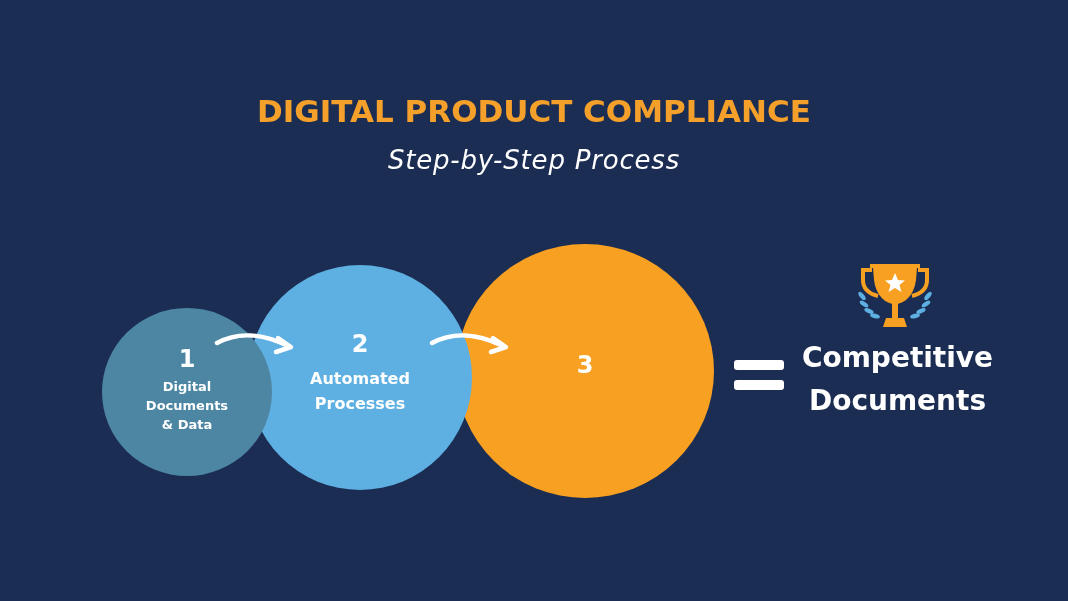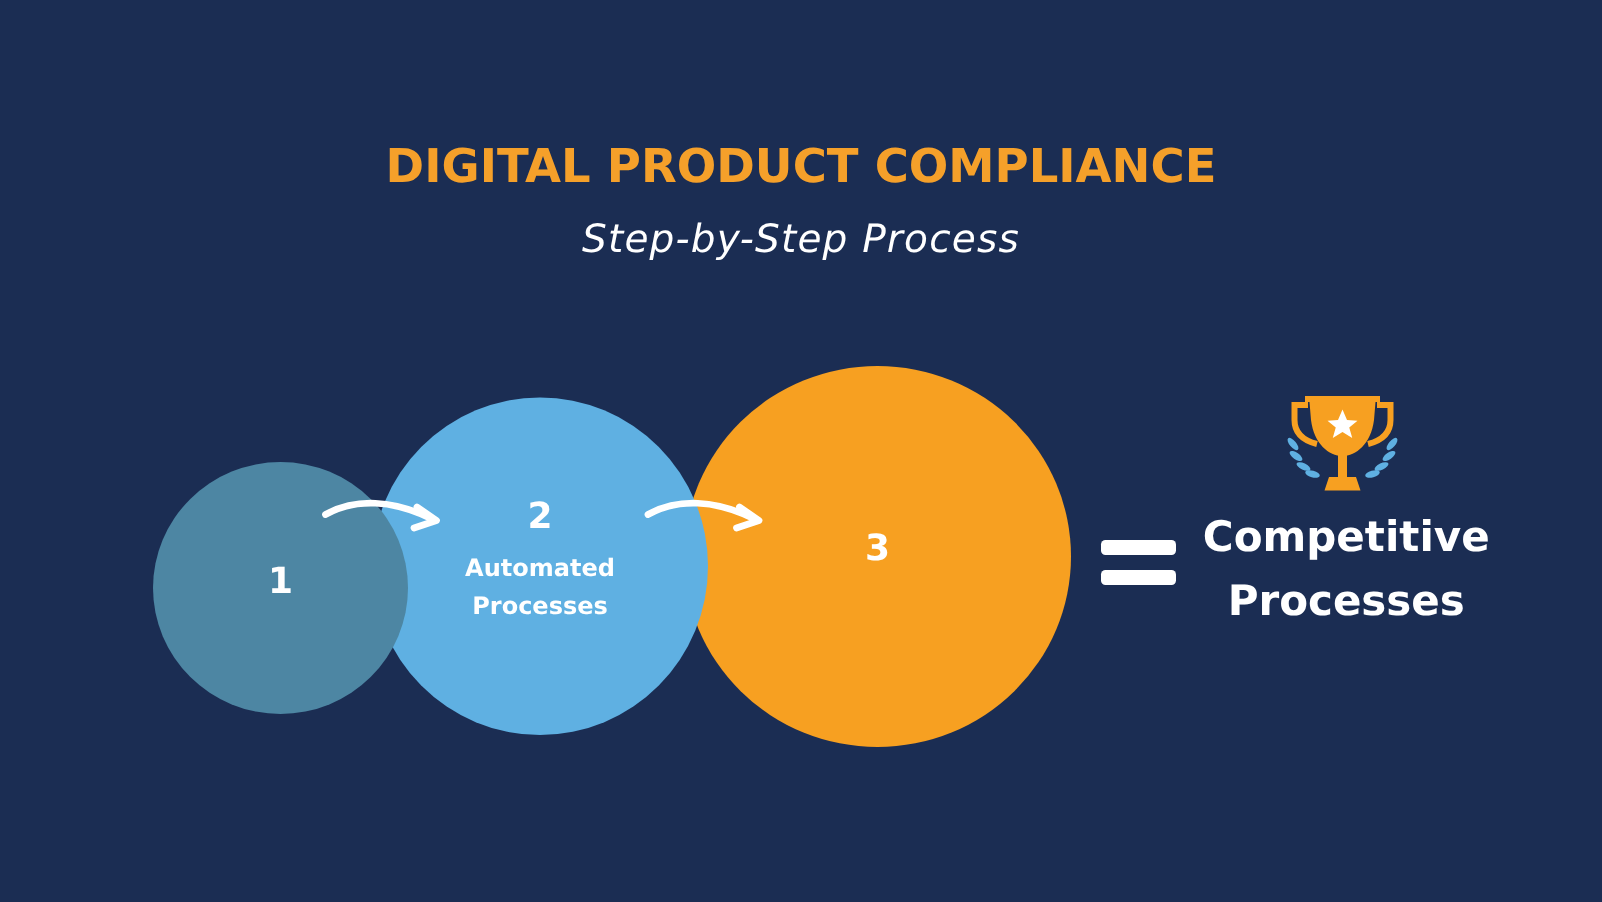--- a/index.html
+++ b/index.html
@@ -46,20 +46,23 @@
   .trophy { position: absolute; left: 852px; top: 260px; width: 86px; height: 74px; }
 </style>
 </head>
 <body>
 
 <div class="title">DIGITAL PRODUCT COMPLIANCE</div>
 <div class="subtitle">Step-by-Step Process</div>
 
 <div class="circle" id="c1">
   <span class="step-num">1</span>
+  <span class="step-label">Digital
+Documents
+&amp; Data</span>
 </div>
 <div class="circle" id="c2">
   <span class="step-num">2</span>
   <span class="step-label">Automated
 Processes</span>
 </div>
 <div class="circle" id="c3">
   <span class="step-num">3</span>
 </div>
 
@@ -95,13 +98,13 @@
 
   <path d="M18 4 L 68 4 L 68 8 L 65 8 L 64 20 C 62 36, 52 44, 43 44 C 34 44, 24 36, 22 20 L 21 8 L 18 8 Z" fill="#f7a021"></path>
 
   <rect x="40" y="43" width="6" height="16" fill="#f7a021"></rect>
   <path d="M34 58 L 52 58 L 55 67 L 31 67 Z" fill="#f7a021"></path>
 
   <path d="M43 13 L 46 20 L 53 20.5 L 47.5 25 L 49.5 32 L 43 28 L 36.5 32 L 38.5 25 L 33 20.5 L 40 20 Z" fill="#ffffff"></path>
 </svg>
 
 <div class="result">Competitive
-Processes</div>
+Documents</div>
 
 </body></html>

